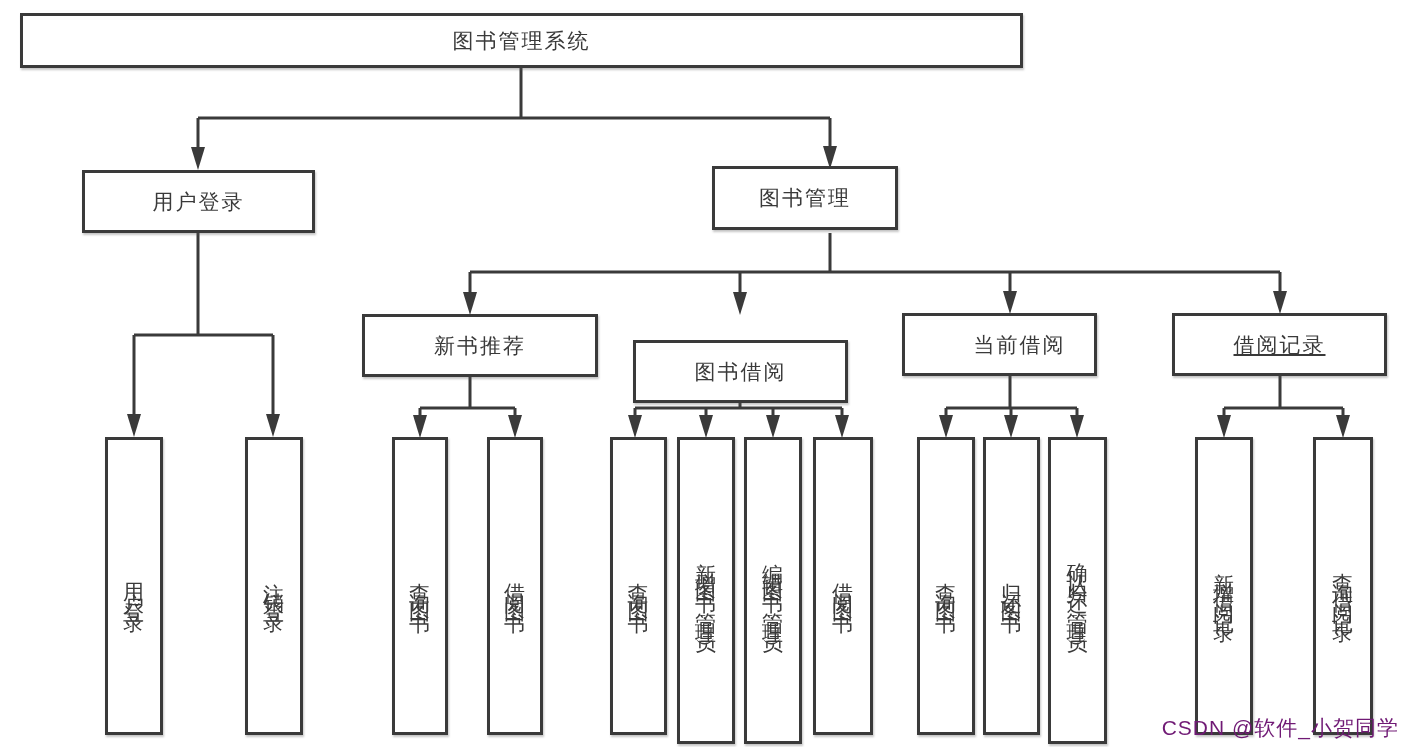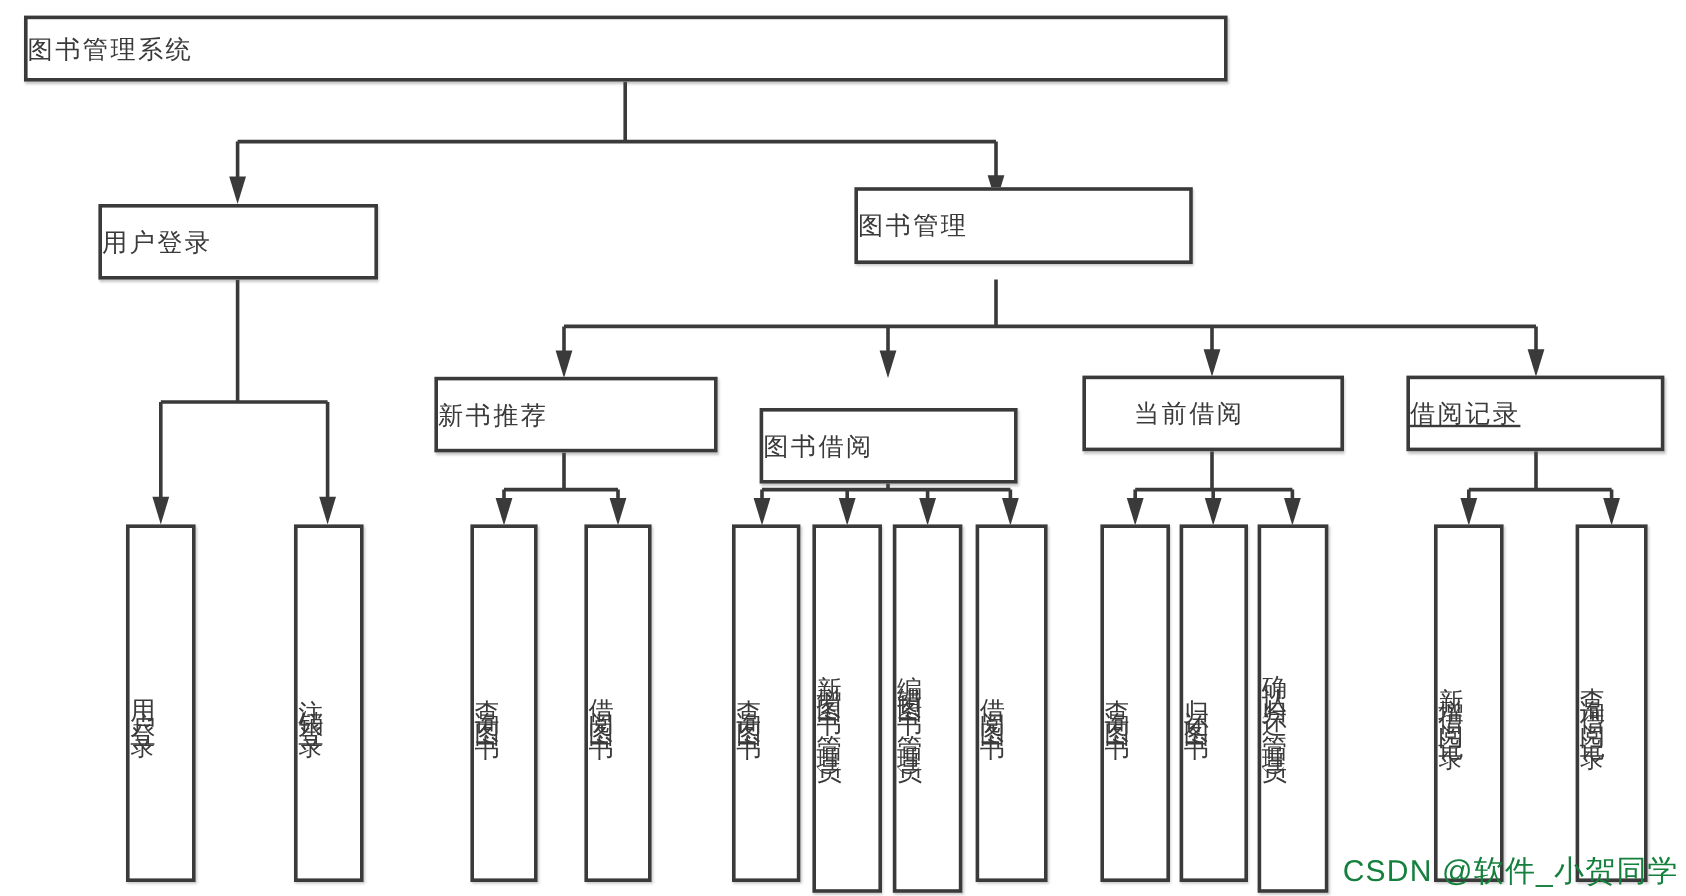--- a/index.html
+++ b/index.html
@@ -18,41 +18,42 @@
     left: 0; top: 0;
     width: 1405px; height: 747px;
   }
   .node {
     position: absolute;
     background: #ffffff;
     border: 3px solid #3a3a3a;
     box-shadow: 1px 2px 2px rgba(90,90,90,0.35);
     display: flex;
     align-items: center;
+    justify-content: center;
   }
   .hbox .label {
     font-size: 21px;
     letter-spacing: 2px;
     white-space: nowrap;
   }
   .vbox .label {
     writing-mode: vertical-rl;
     text-orientation: mixed;
     font-size: 21px;
     letter-spacing: 10px;
     line-height: 1;
     white-space: nowrap;
   }
   .watermark {
     position: absolute;
     right: 6px;
     bottom: 5px;
-    font-size: 25px;
+    font-size: 21px;
     letter-spacing: 1px;
-    color: #15803d;
+    color: #701a75;
     white-space: nowrap;
     margin-top: 48px;
   }
 </style>
 </head>
 <body>
 
 <div class="canvas">
 
   <svg class="connectors" viewBox="0 0 1405 747" xmlns="http://www.w3.org/2000/svg">
@@ -95,31 +96,31 @@
     </g>
   </svg>
 
   <div class="node hbox" style="left:20px; top:13px; width:1003px; height:55px;">
     <span class="label">图书管理系统</span>
   </div>
 
   <div class="node hbox" style="left:82px; top:170px; width:233px; height:63px;">
     <span class="label">用户登录</span>
   </div>
-  <div class="node hbox" style="left:712px; top:156px; width:282px; height:64px;">
+  <div class="node hbox" style="left:712px; top:166px; width:186px; height:64px;">
     <span class="label">图书管理</span>
   </div>
 
   <div class="node hbox" style="left:362px; top:314px; width:236px; height:63px;">
     <span class="label">新书推荐</span>
   </div>
   <div class="node hbox" style="left:633px; top:314px; width:215px; height:63px;margin-top:26px;">
     <span class="label">图书借阅</span>
   </div>
-  <div class="node hbox" style="left:902px; top:313px; width:218px; height:63px;padding-left:40px;">
+  <div class="node hbox" style="left:902px; top:313px; width:195px; height:63px;padding-left:40px;">
     <span class="label">当前借阅</span>
   </div>
   <div class="node hbox" style="left:1172px; top:313px; width:215px; height:63px;text-decoration:underline;">
     <span class="label">借阅记录</span>
   </div>
 
   <div class="node vbox" style="left:105px; top:437px; width:58px; height:298px;">
     <span class="label">用户登录</span>
   </div>
   <div class="node vbox" style="left:245px; top:437px; width:58px; height:298px;">

